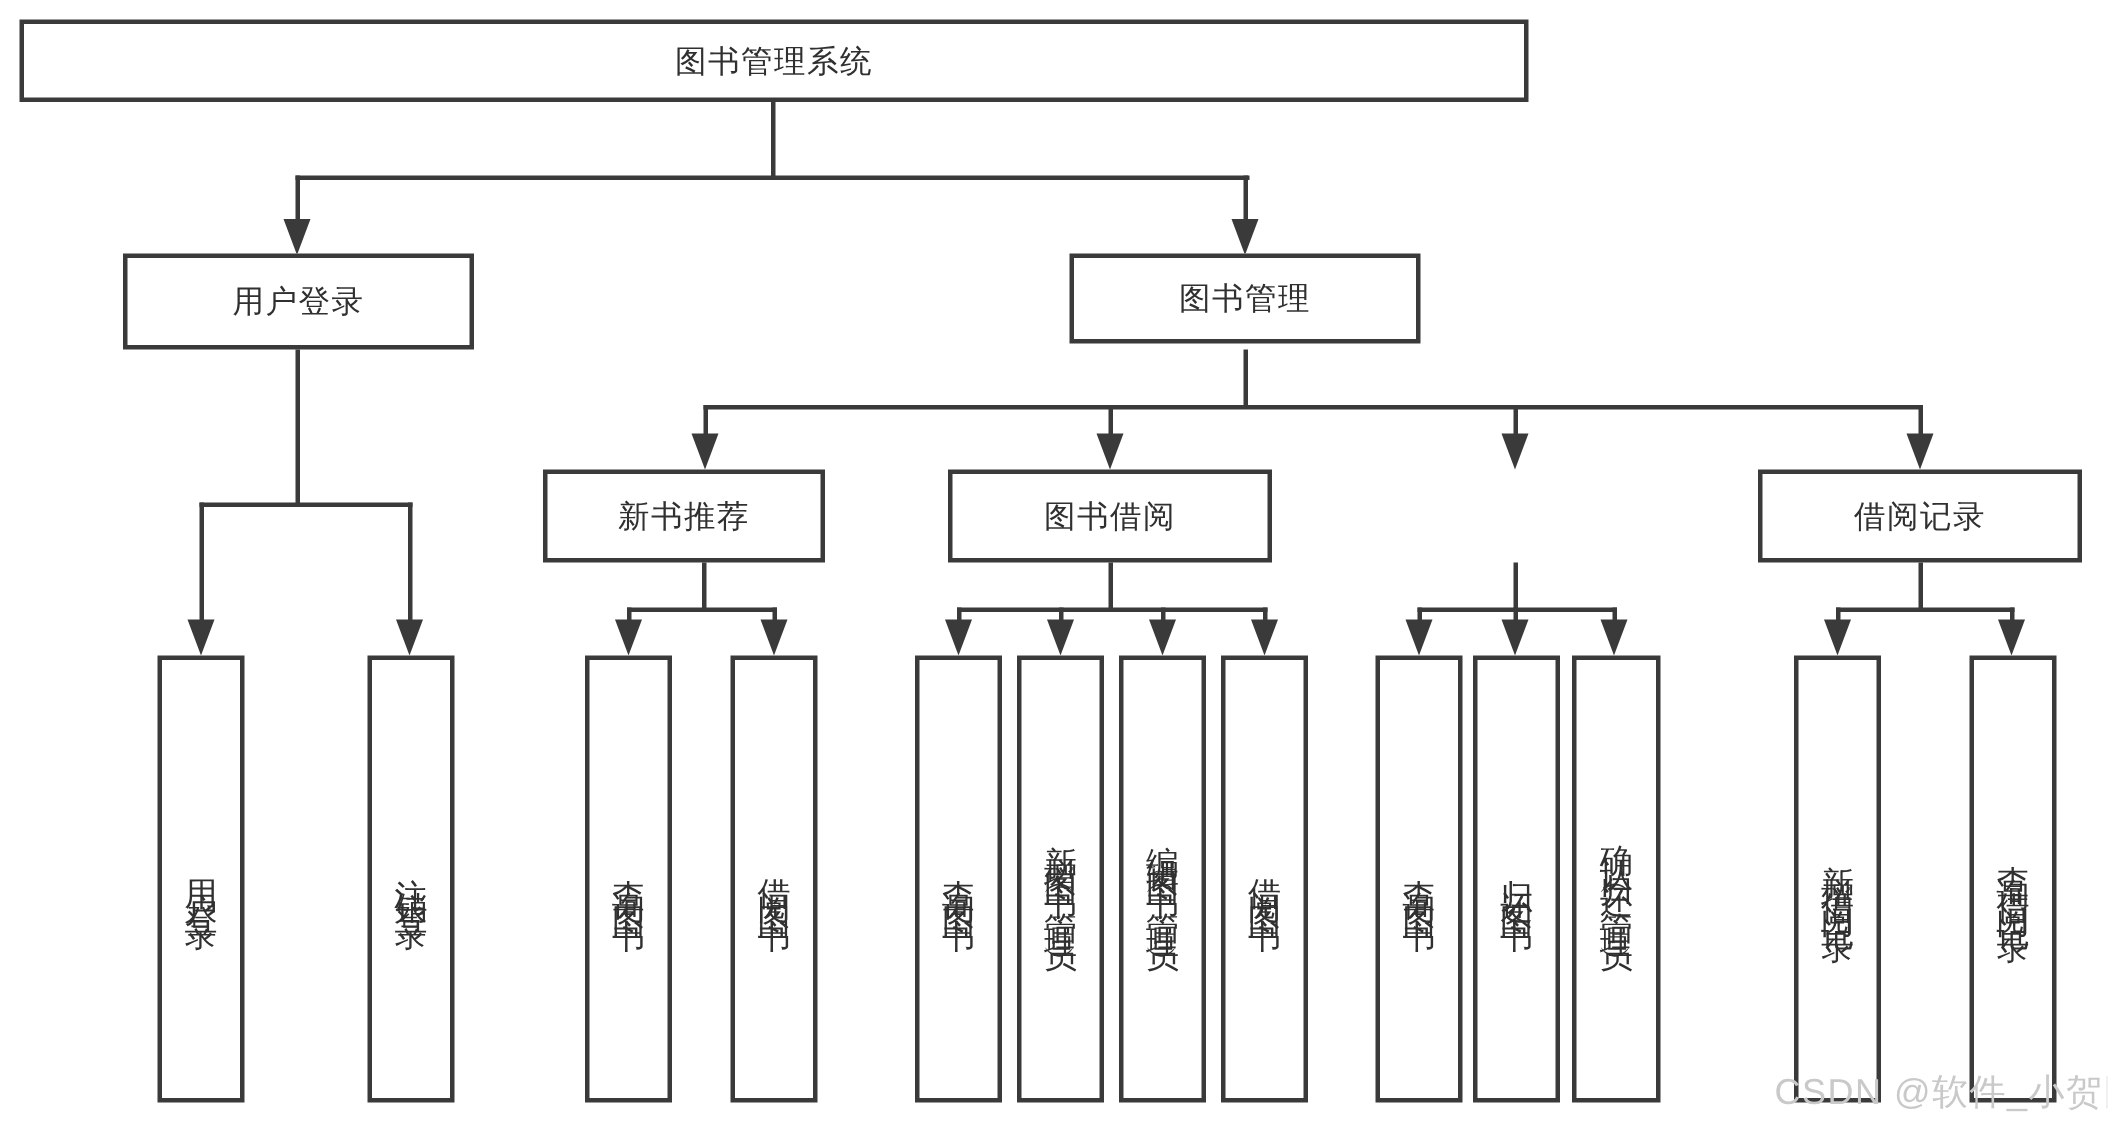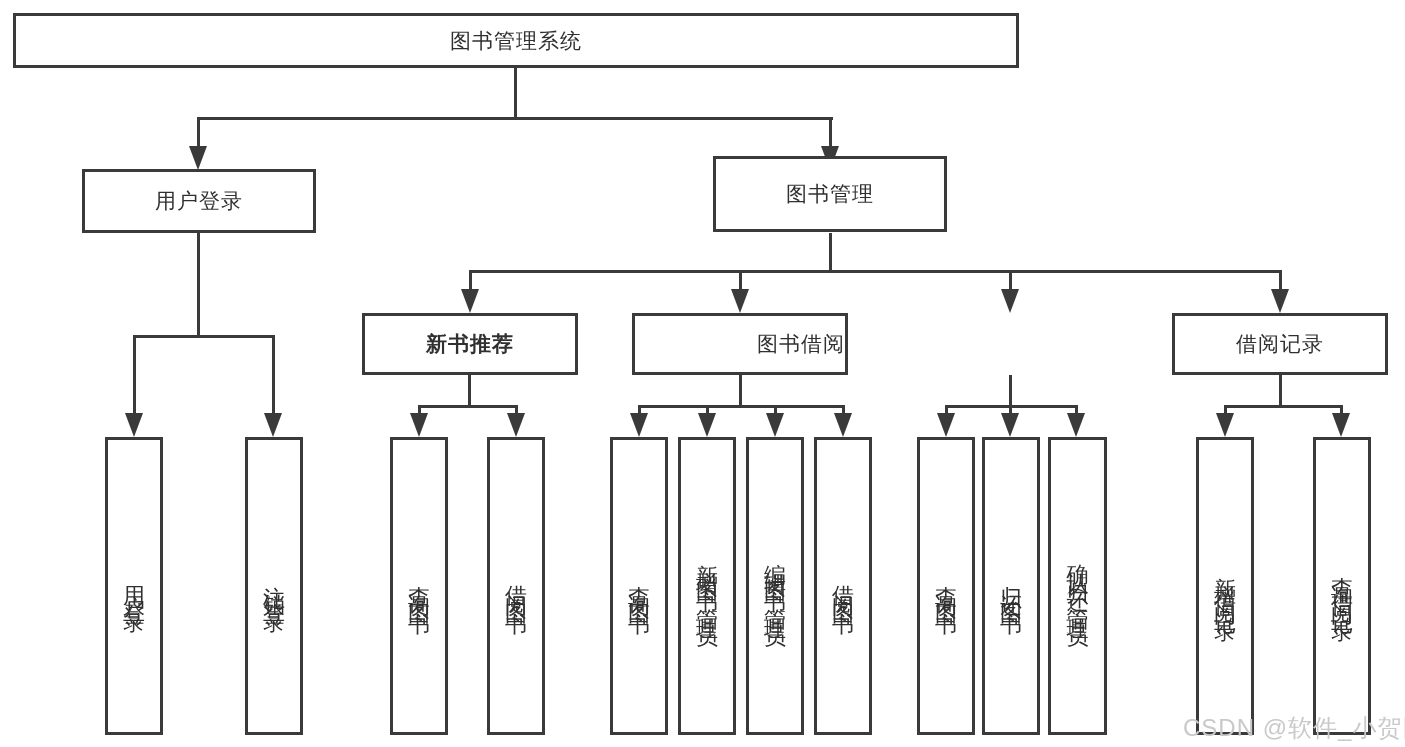--- a/index.html
+++ b/index.html
@@ -70,21 +70,21 @@
   <div class="ln" style="left:514px;top:68px;width:3px;height:51px;"></div>
   <div class="ln" style="left:197px;top:117px;width:636px;height:3px;"></div>
   <div class="ln" style="left:197px;top:117px;width:3px;height:30px;"></div>
   <div class="arrow" style="left:189px;top:146px;"></div>
   <div class="ln" style="left:829px;top:117px;width:3px;height:30px;"></div>
   <div class="arrow" style="left:821px;top:146px;"></div>
 
   <div class="node" style="left:82px;top:169px;width:234px;height:64px;">
     <span>用户登录</span>
   </div>
-  <div class="node" style="left:713px;top:156px;width:234px;height:76px;text-align:right;">
+  <div class="node" style="left:713px;top:169px;width:234px;height:60px;text-align:right;">
     <span>图书管理</span>
   </div>
 
   <div class="ln" style="left:197px;top:233px;width:3px;height:104px;"></div>
   <div class="ln" style="left:133px;top:335px;width:142px;height:3px;"></div>
   <div class="ln" style="left:133px;top:335px;width:3px;height:79px;"></div>
   <div class="arrow" style="left:125px;top:413px;"></div>
   <div class="ln" style="left:272px;top:335px;width:3px;height:79px;"></div>
   <div class="arrow" style="left:264px;top:413px;"></div>
 
@@ -92,24 +92,24 @@
   <div class="ln" style="left:469px;top:270px;width:813px;height:3px;"></div>
   <div class="ln" style="left:469px;top:270px;width:3px;height:21px;"></div>
   <div class="arrow" style="left:461px;top:289px;"></div>
   <div class="ln" style="left:739px;top:270px;width:3px;height:21px;"></div>
   <div class="arrow" style="left:731px;top:289px;"></div>
   <div class="ln" style="left:1009px;top:270px;width:3px;height:21px;"></div>
   <div class="arrow" style="left:1001px;top:289px;"></div>
   <div class="ln" style="left:1279px;top:270px;width:3px;height:21px;"></div>
   <div class="arrow" style="left:1271px;top:289px;"></div>
 
-  <div class="node" style="left:362px;top:313px;width:216px;height:62px;font-weight:bold;">
+  <div class="node" style="left:362px;top:313px;width:188px;height:62px;">
     <span>新书推荐</span>
   </div>
-  <div class="node" style="left:632px;top:313px;width:216px;height:62px;justify-content:flex-end;">
+  <div class="node" style="left:632px;top:313px;width:216px;height:62px;">
     <span>图书借阅</span>
   </div>
   <div class="node" style="left:1172px;top:313px;width:216px;height:62px;">
     <span>借阅记录</span>
   </div>
 
   <div class="ln" style="left:468px;top:375px;width:3px;height:32px;"></div>
   <div class="ln" style="left:418px;top:405px;width:100px;height:3px;"></div>
   <div class="ln" style="left:418px;top:405px;width:3px;height:10px;"></div>
   <div class="arrow" style="left:410px;top:413px;"></div>

